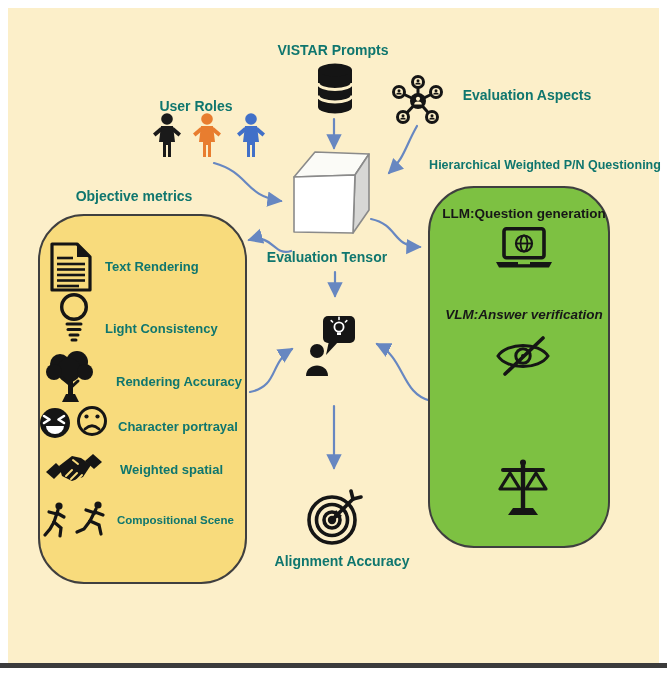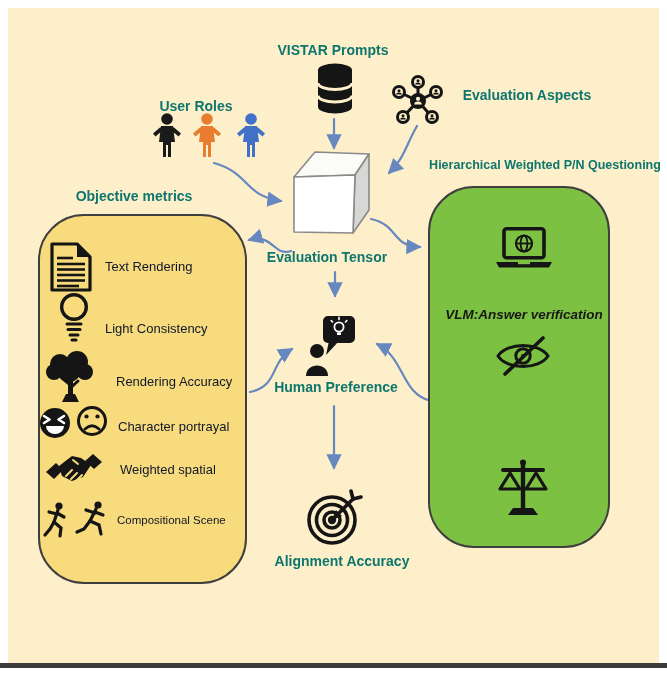--- a/index.html
+++ b/index.html
@@ -7,21 +7,21 @@
   #stage{position:relative; width:667px; height:673px; background:#ffffff; overflow:hidden;}
   #panel{position:absolute; left:8px; top:8px; width:651px; height:655px; background:#FCEFC9;}
   #bottom-rule{position:absolute; left:0; top:663px; width:667px; height:5px; background:#3b3b3b;}
   .abs{position:absolute;}
   .lbl{position:absolute; transform:translateX(-50%); white-space:nowrap;
        font-size:14px; font-weight:600; color:#0f766e; line-height:1.1;}
   .lbl.small{font-size:12.5px; font-weight:700;}
   .box{position:absolute; border:2px solid #3f3f3f; border-radius:46px; box-sizing:border-box;}
   #objective-box{left:38px; top:214px; width:209px; height:370px; background:#F8DB7C;}
   #question-box{left:428px; top:186px; width:182px; height:362px; background:#7DC142;}
-  .metric-label{position:absolute; font-size:13px; font-weight:400; color:#0f172a; white-space:nowrap;}
+  .metric-label{position:absolute; font-size:13px; font-weight:700; color:#0f766e; white-space:nowrap;}
   .metric-label.tiny{font-size:11.5px;}
   .gq-label{position:absolute; transform:translateX(-50%); font-size:13.5px; font-weight:700;
             color:#171717; white-space:nowrap;}
   svg{display:block;}
   #arrows{position:absolute; left:0; top:0; pointer-events:none;}
 </style>
 </head>
 <body>
 
 <div id="stage">
@@ -226,20 +226,21 @@
     </g>
     <circle cx="16" cy="5" r="3.6" fill="#151515"></circle>
     <circle cx="55" cy="4" r="3.6" fill="#151515"></circle>
   </svg>
   <div class="metric-label tiny" style="left:117px; top:514px;">Compositional Scene</div>
 
   <div class="lbl small" style="left:545px; top:159px;">Hierarchical Weighted P/N Questioning</div>
 
   <div class="box" id="question-box"></div>
 
+  <div class="gq-label" style="left:524px; top:206px;">LLM:Question generation</div>
 
   <svg class="abs" style="left:494px; top:227px;" width="60" height="44" viewBox="0 0 60 44">
     <rect x="10" y="1.8" width="40" height="29" rx="2.5" stroke="#151515" stroke-width="3.6" fill="none"></rect>
     <circle cx="30" cy="16.5" r="8" stroke="#151515" stroke-width="2.2" fill="none"></circle>
     <ellipse cx="30" cy="16.5" rx="3.4" ry="8" stroke="#151515" stroke-width="1.8" fill="none"></ellipse>
     <line x1="22" y1="16.5" x2="38" y2="16.5" stroke="#151515" stroke-width="1.8"></line>
     <path d="M2,35 H58 L55,40.5 H5 Z" fill="#151515"></path>
     <rect x="24" y="35" width="12" height="2.2" fill="#7DC142"></rect>
   </svg>
 
@@ -268,21 +269,20 @@
     <circle cx="33" cy="11" r="4.6" stroke="#ffffff" stroke-width="1.8" fill="none"></circle>
     <g stroke="#ffffff" stroke-width="1.6" stroke-linecap="round">
       <line x1="33" y1="3.4" x2="33" y2="1.4"></line>
       <line x1="26.6" y1="6" x2="25.2" y2="4.6"></line>
       <line x1="39.4" y1="6" x2="40.8" y2="4.6"></line>
     </g>
     <rect x="31" y="16.4" width="4" height="2.6" fill="#ffffff"></rect>
     <circle cx="11" cy="35" r="7" fill="#151515"></circle>
     <path d="M0,60 C0,46 22,46 22,60 Z" fill="#151515"></path>
   </svg>
-  <div class="lbl" style="left:336px; top:380px;">Human Preference</div>
 
   <svg class="abs" style="left:304px; top:488px;" width="60" height="60" viewBox="0 0 60 60">
     <g stroke="#151515" stroke-width="3.6" fill="none">
       <circle cx="28" cy="32" r="23"></circle>
       <circle cx="28" cy="32" r="15.5"></circle>
       <circle cx="28" cy="32" r="8"></circle>
     </g>
     <circle cx="28" cy="32" r="4.2" fill="#151515"></circle>
     <g stroke="#151515" stroke-width="3.6" stroke-linecap="round">
       <line x1="28" y1="32" x2="49" y2="11"></line>

